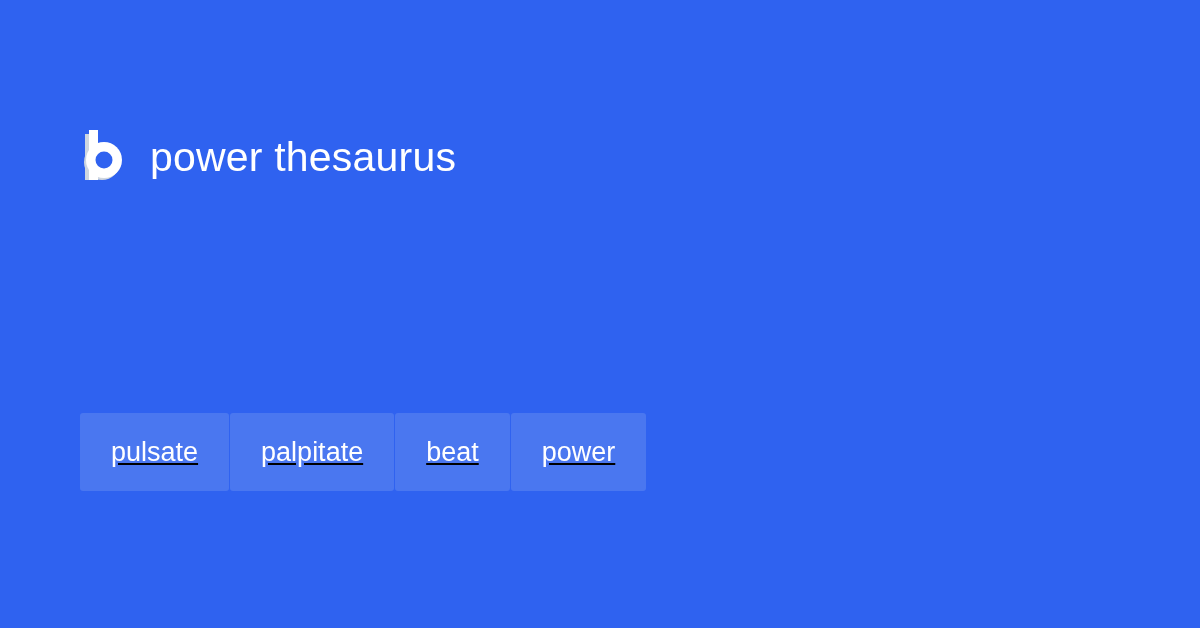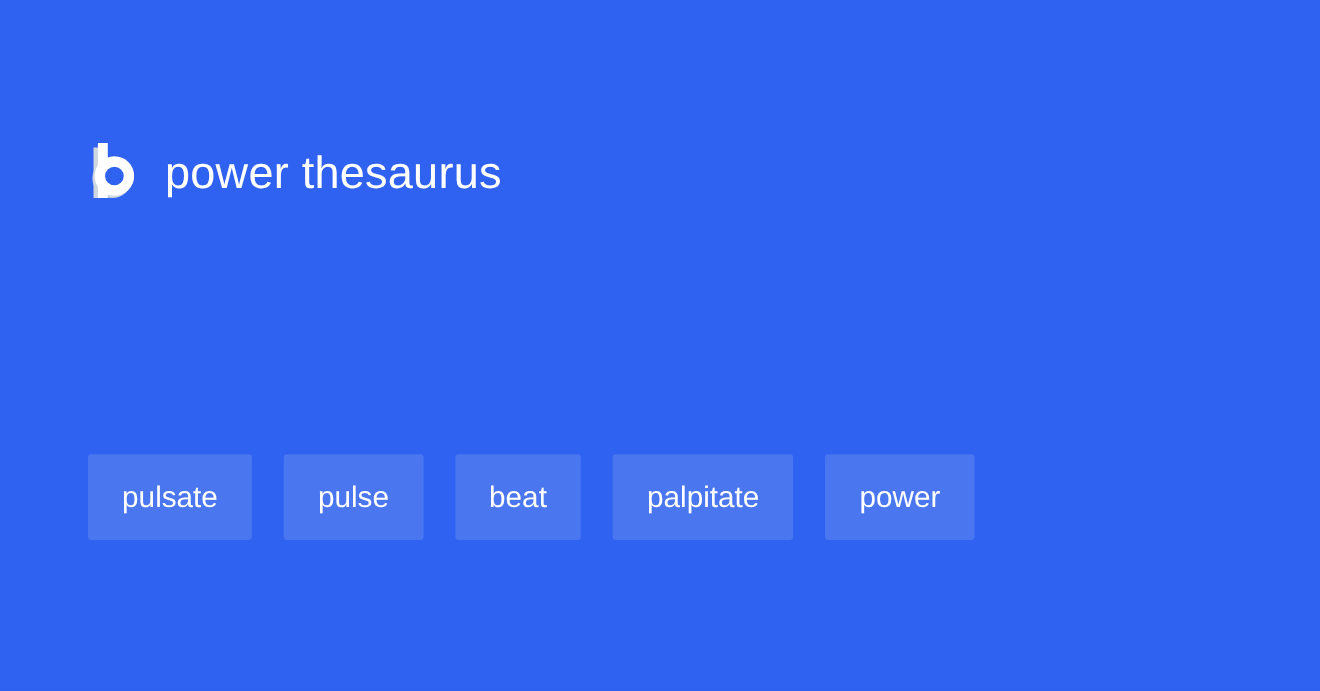--- a/index.html
+++ b/index.html
@@ -66,21 +66,22 @@
   }
 
   
   .chip-row {
     position: absolute;
     left: 80px;
     top: 413px;
     display: flex;
     flex-wrap: nowrap;
     align-items: stretch;
-    gap: 29px;
+    gap: 1px;
+    text-decoration: underline;
   }
 
   .chip {
     height: 78px;
     box-sizing: border-box;
     display: flex;
     align-items: center;
     justify-content: center;
     padding: 0 31px;
     background: #4a77f0;
@@ -111,19 +112,18 @@
         <circle cx="24" cy="30" r="18" fill="#ffffff"></circle>
         <circle cx="24" cy="30" r="8.5" fill="#2f62f0"></circle>
       </g>
     </svg>
     <span class="brand-name">power thesaurus</span>
   </div>
 
 
   <div class="chip-row">
     <span class="chip">pulsate</span>
-    <span class="chip">pulse</span>
+    <span class="chip">palpitate</span>
     <span class="chip">beat</span>
-    <span class="chip">palpitate</span>
     <span class="chip">power</span>
   </div>
 
 </div>
 
 </body></html>

